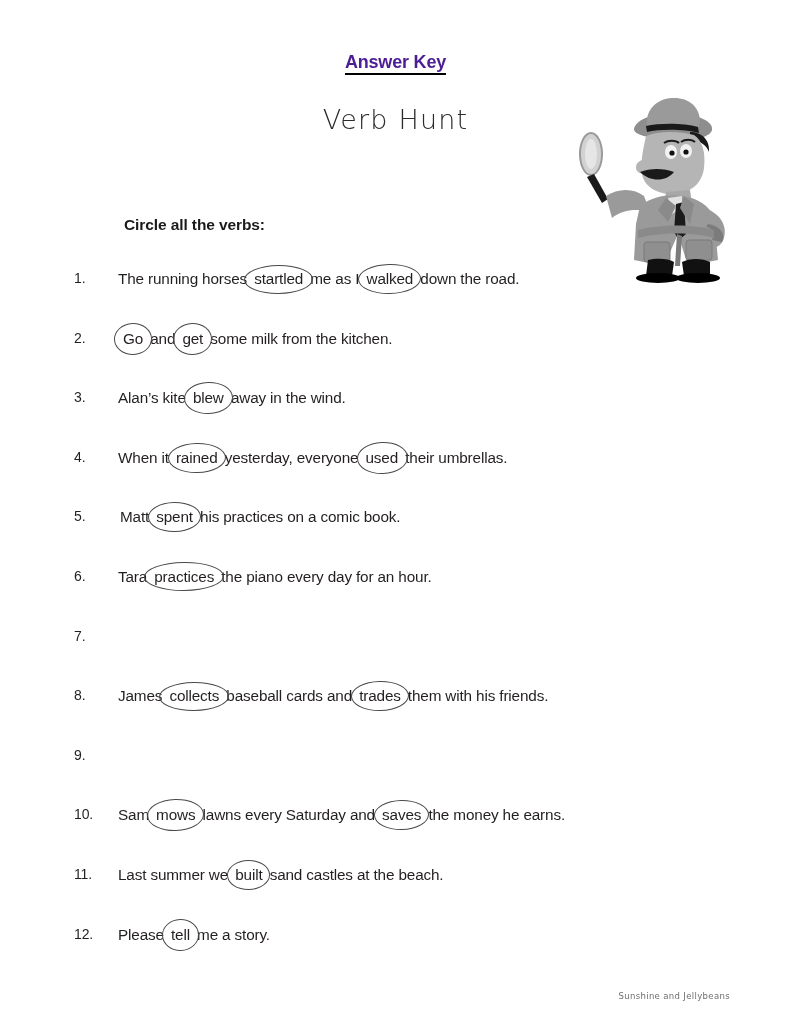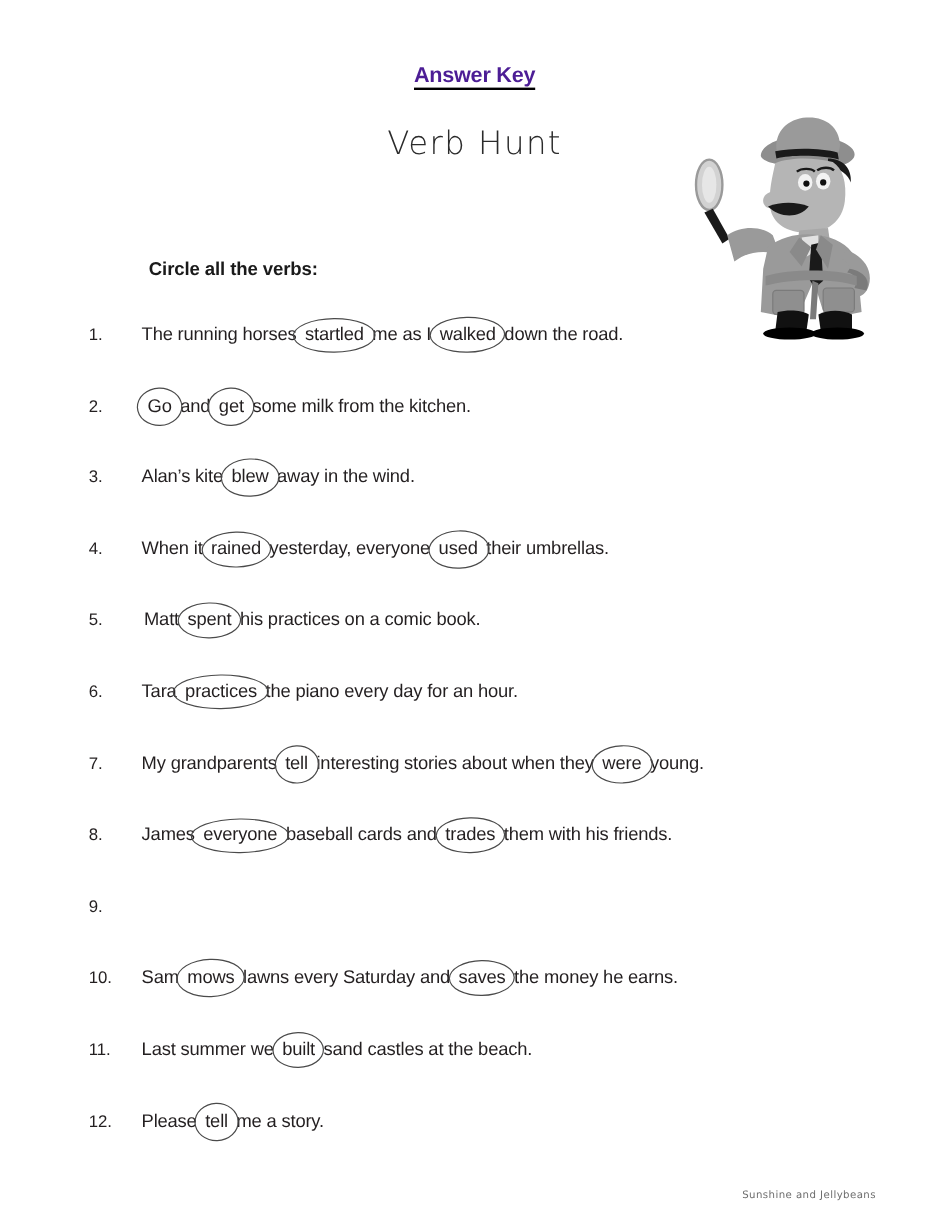--- a/index.html
+++ b/index.html
@@ -249,25 +249,24 @@
       <div class="qrow indent">
         <span class="qnum">5.</span>
         <span class="qtext"><span>Matt </span><span class="circled">spent</span><span> his practices on a comic book.</span></span>
       </div>
       <div class="qrow">
         <span class="qnum">6.</span>
         <span class="qtext"><span>Tara </span><span class="circled wide">practices</span><span> the piano every day for an hour.</span></span>
       </div>
       <div class="qrow">
         <span class="qnum">7.</span>
-        <span class="qtext"><span>My grandparents </span><span class="circled tight">tell</span><span> interesting stories about when they </span><span class="circled tight">were</span><span> young.</span></span>
       </div>
       <div class="qrow">
         <span class="qnum">8.</span>
-        <span class="qtext"><span>James </span><span class="circled wide">everyone</span><span> baseball cards and </span><span class="circled">trades</span><span> them with his friends.</span></span>
+        <span class="qtext"><span>James </span><span class="circled wide">collects</span><span> baseball cards and </span><span class="circled">trades</span><span> them with his friends.</span></span>
       </div>
       <div class="qrow">
         <span class="qnum">9.</span>
       </div>
       <div class="qrow">
         <span class="qnum">10.</span>
         <span class="qtext"><span>Sam </span><span class="circled tight">mows</span><span> lawns every Saturday and </span><span class="circled">saves</span><span> the money he earns.</span></span>
       </div>
       <div class="qrow">
         <span class="qnum">11.</span>

